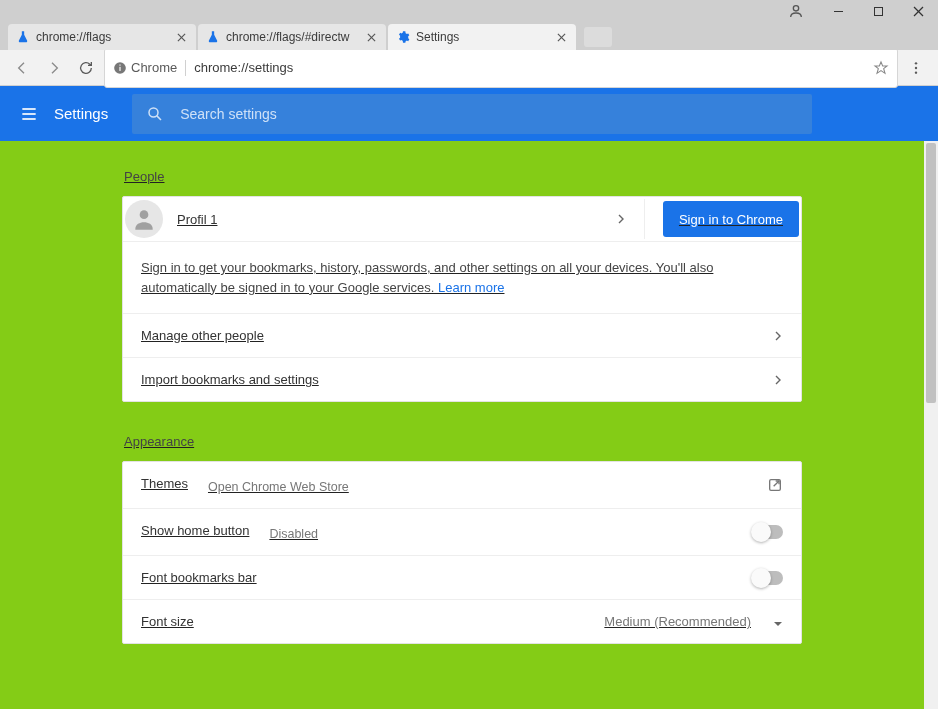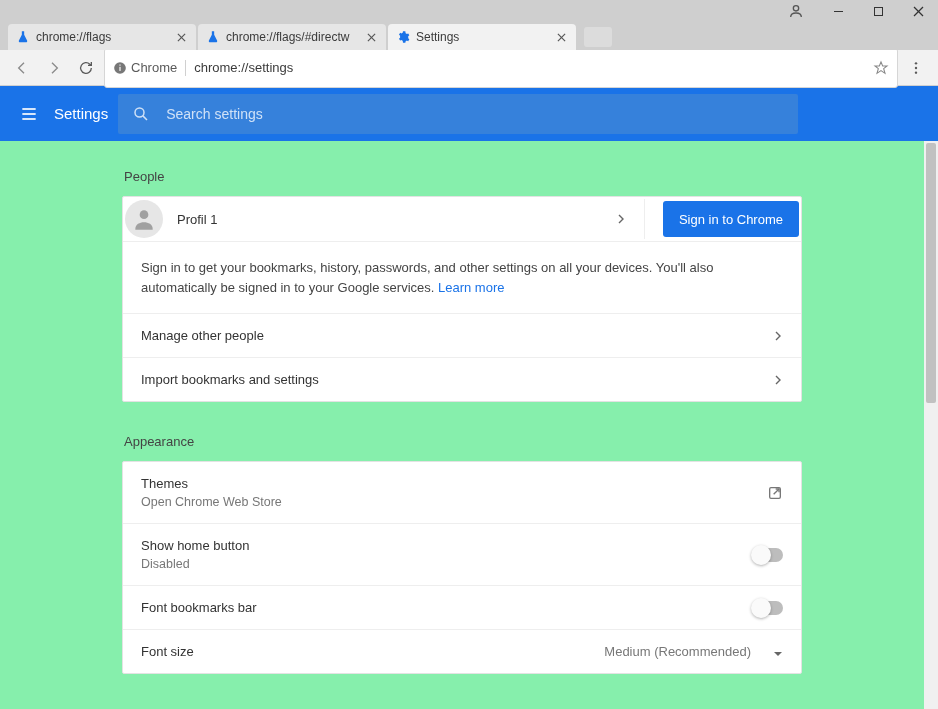--- a/index.html
+++ b/index.html
@@ -29,43 +29,43 @@
   .omnibox .secure { display:flex; align-items:center; gap:4px; color:#5a5a5a; font-size: 13px; }
   .omnibox .divider { width: 1px; height: 16px; background: #d0d0d0; }
   .omnibox .url { color:#3b3b3b; }
   .omnibox .star { margin-left: auto; color:#888; }
   .menu-dots { width: 28px; height: 28px; display:flex; align-items:center; justify-content:center; color:#5a5a5a; }
 
   
   .sethdr { height: 55px; background: #1a73e8; display:flex; align-items:center; padding: 0 14px; gap: 10px; }
   .burger { color:#fff; width: 30px; display:flex; justify-content:center; }
   .sethdr .title { color:#fff; font-size: 15px; }
-  .searchwrap { flex: 1; max-width: 680px; }
+  .searchwrap { flex: 1; max-width: 680px; margin-left: 14px; }
   .searchbox { height: 40px; background: #3681db; border-radius: 2px; display:flex; align-items:center; padding: 0 14px; gap: 14px; }
   .searchbox input { background: transparent; border: none; outline: none; color:#fff; font-size: 14px; width: 100%; }
   .searchbox input::placeholder { color: #cfe1f7; }
   .searchbox .sicon { color:#cfe1f7; }
 
   
-  .viewport { position: absolute; top: 141px; left: 0; right: 14px; bottom: 0; background: #86efac; overflow-y: hidden; }
+  .viewport { position: absolute; top: 141px; left: 0; right: 14px; bottom: 0; background: #84cc16; overflow-y: hidden; text-decoration: underline; }
   .scrollbar { position: absolute; top: 141px; right: 0; width: 14px; bottom: 0; background: #f0f0f0; }
   .scrollbar .thumb { position: absolute; top: 2px; left: 2px; width: 10px; height: 260px; background: #c1c1c1; border-radius: 2px; }
   .scrollbar .arrow { position:absolute; left:0; width:14px; height:14px; display:flex; align-items:center; justify-content:center; color:#888; }
   .scrollbar .arrow.up { top: -0px; }
 
   .page { width: 680px; margin: 0 auto; padding-top: 28px; }
   .sect-label { color:#444; font-size: 13px; margin-bottom: 12px; padding-left: 2px; }
   .card { background:#fff; border: 1px solid #e3e3e3; border-radius: 2px; margin-bottom: 32px; }
 
   .row { display:flex; align-items:center; padding: 14px 18px; border-top: 1px solid #eee; }
   .row:first-child { border-top: none; }
   .row .chev { margin-left: auto; color:#777; }
   .row .label { color:#333; }
   .row .sub { color:#777; font-size: 12.5px; margin-top: 4px; }
-  .row .stack { display:flex; flex-direction:column; }
+  .row .stack { display:flex; flex-direction:row;gap:20px; }
 
   .profile-row { padding: 2px; display:flex; align-items:center; }
   .avatar { width: 38px; height: 38px; border-radius: 50%; background: #e6e6e6; margin-right: 14px; display:flex; align-items:center; justify-content:center; color:#a0a0a0; }
   .profile-name { color:#333; }
   .profile-row .chev { color:#777; }
   .vline { width:1px; height:40px; background:#eee; margin: 0 18px; }
   .signin-btn { background:#1a73e8; color:#fff; border:none; border-radius:3px; height:36px; padding: 0 16px; font-size:13px; cursor:pointer; }
 
   .infotext { padding: 16px 18px; color:#444; line-height: 1.5; border-top: 1px solid #eee; }
   .infotext a { color:#1a73e8; text-decoration:none; }

